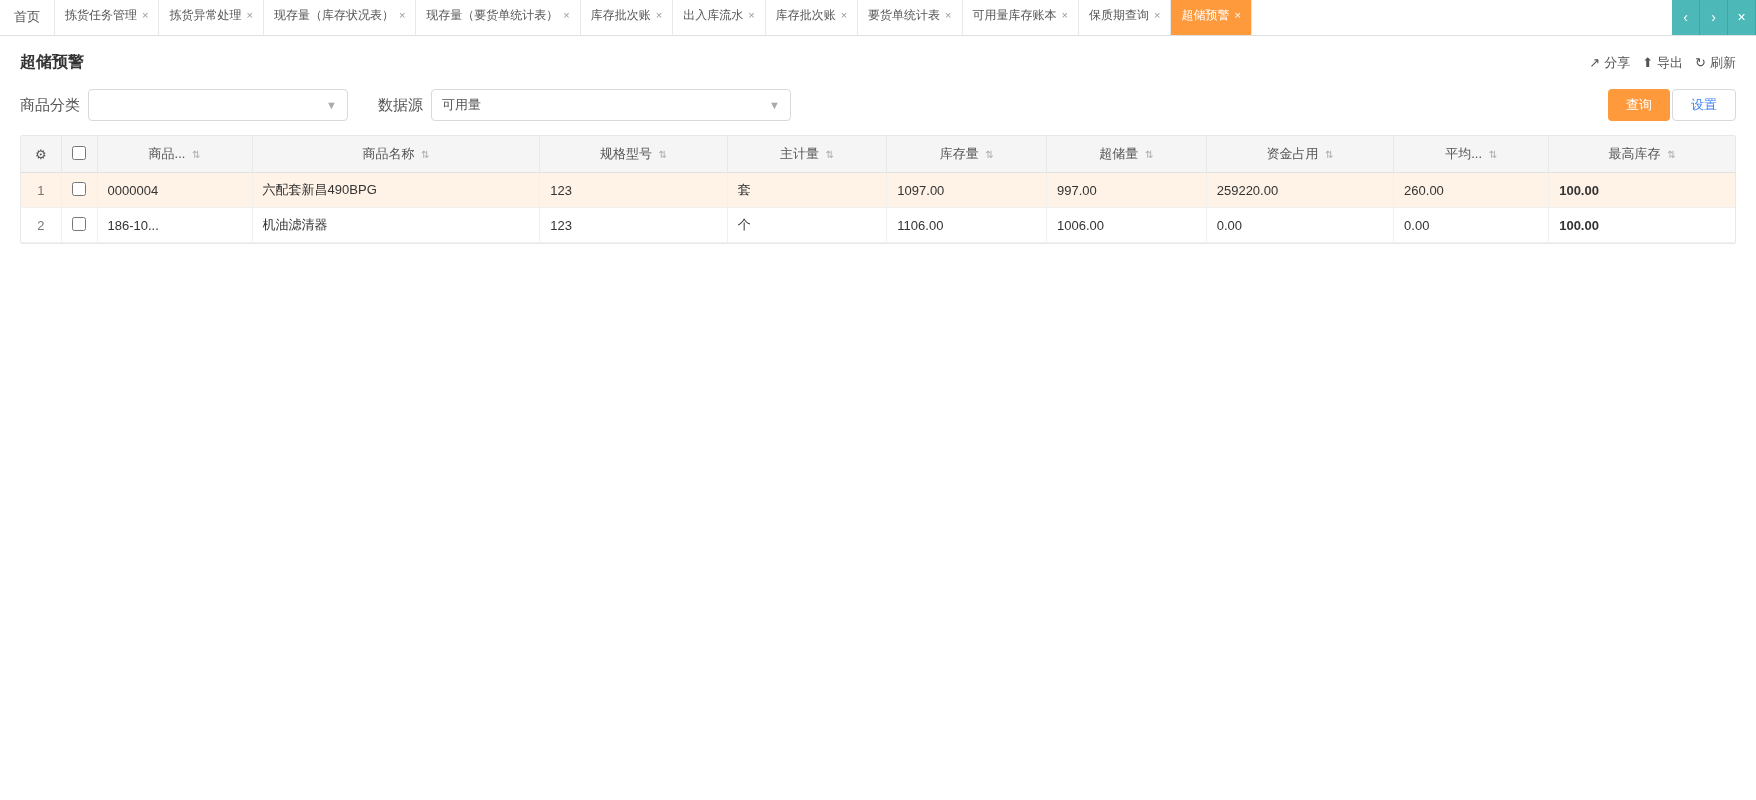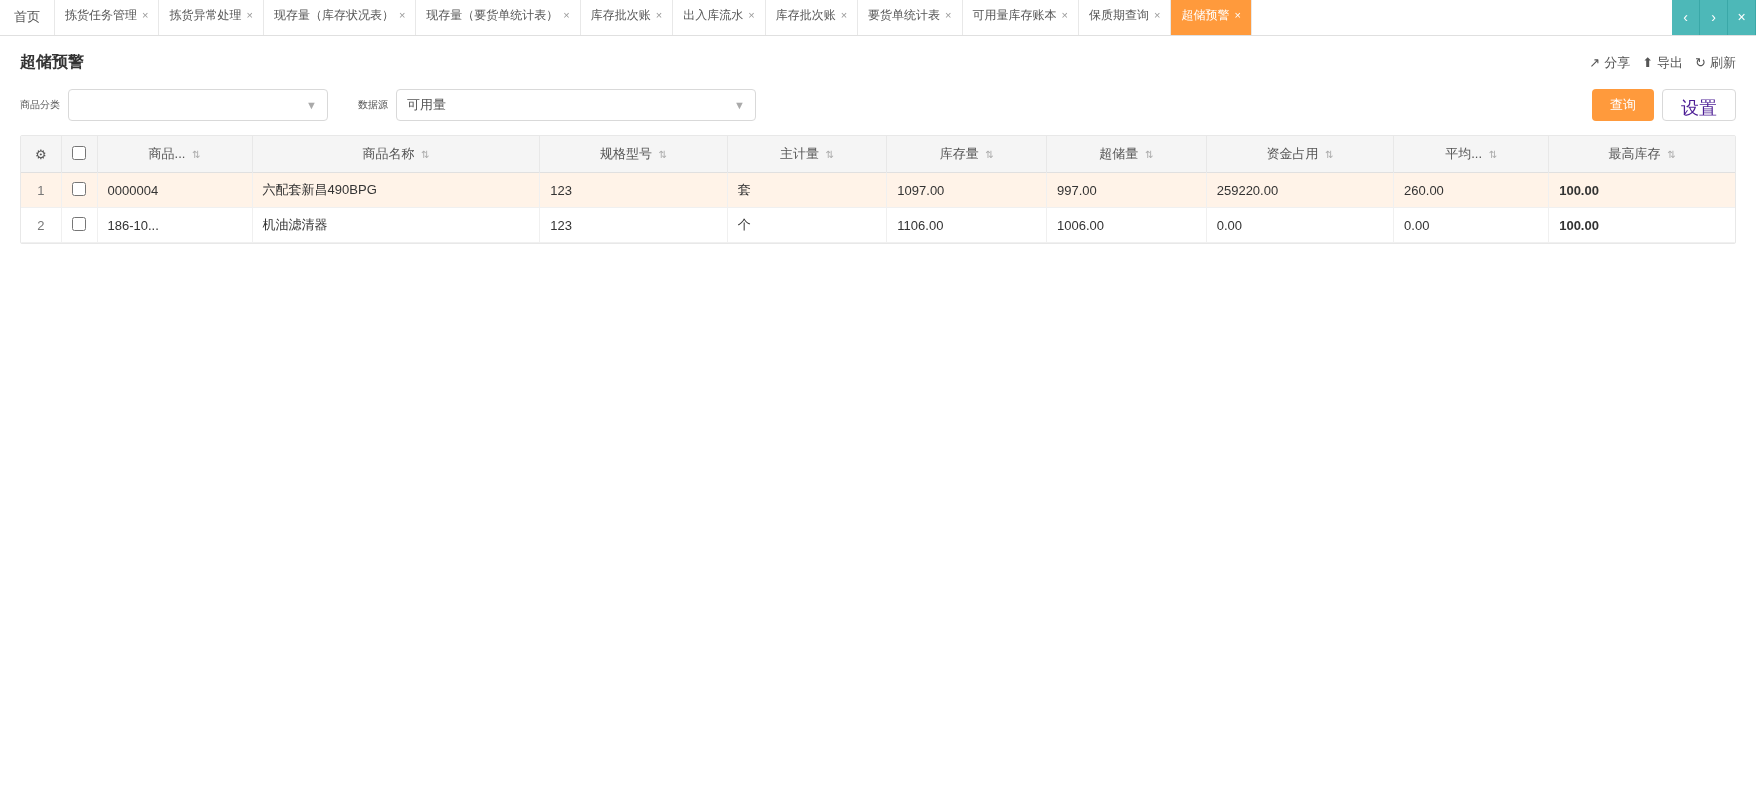--- a/index.html
+++ b/index.html
@@ -105,21 +105,21 @@
       gap: 30px;
       margin-bottom: 14px;
     }
     .filter-item {
       display: flex;
       align-items: center;
       gap: 8px;
     }
     .filter-label {
       color: #555;
-      font-size: 10px;
+      font-size: 15px;
       white-space: nowrap;
     }
     .filter-select {
       display: flex;
       align-items: center;
       border: 1px solid #d9d9d9;
       border-radius: 4px;
       padding: 4px 10px;
       min-width: 260px;
       height: 32px;
@@ -133,40 +133,40 @@
       min-width: 360px;
     }
     .filter-chevron {
       color: #aaa;
       font-size: 11px;
       margin-left: 8px;
     }
     .filter-actions {
       margin-left: auto;
       display: flex;
-      gap: 8px;
+      gap: 2px;
     }
     .btn-query {
       background: #ff9a3c;
       color: #fff;
       border: none;
       border-radius: 4px;
       padding: 6px 18px;
       cursor: pointer;
       font-size: 13px;
       height: 32px;
     }
     .btn-settings {
       background: #fff;
-      color: #4c1d95;
+      color: #3b82f6;
       border: 1px solid #d9d9d9;
       border-radius: 4px;
       padding: 6px 18px;
       cursor: pointer;
-      font-size: 18px;
+      font-size: 13px;
       height: 32px;
     }
 
     
     .table-container {
       border: 1px solid #e8e8e8;
       border-radius: 2px;
       overflow: hidden;
     }
     table {

